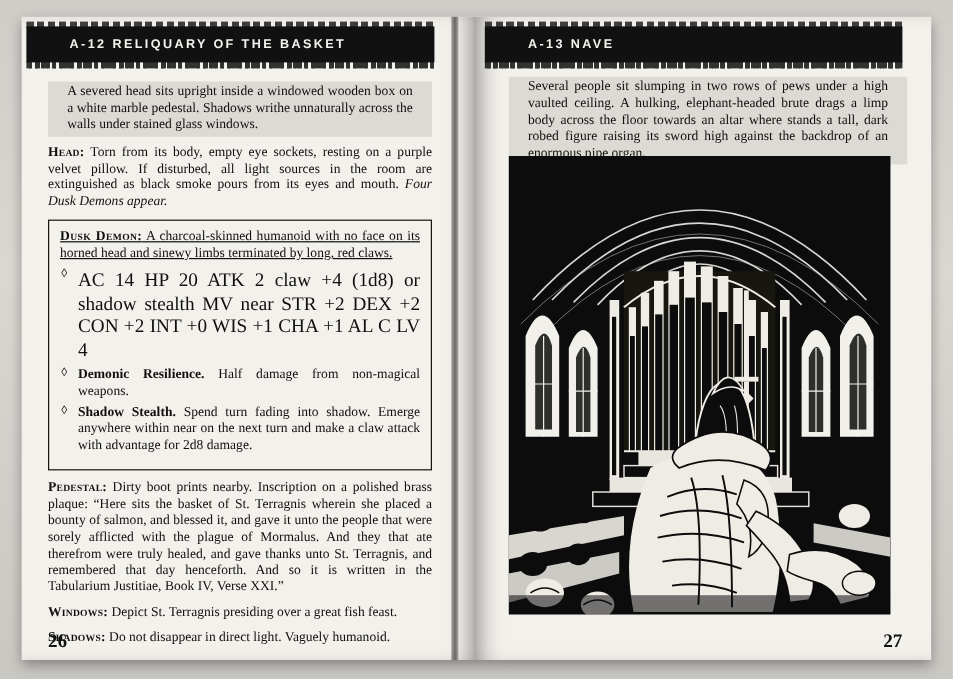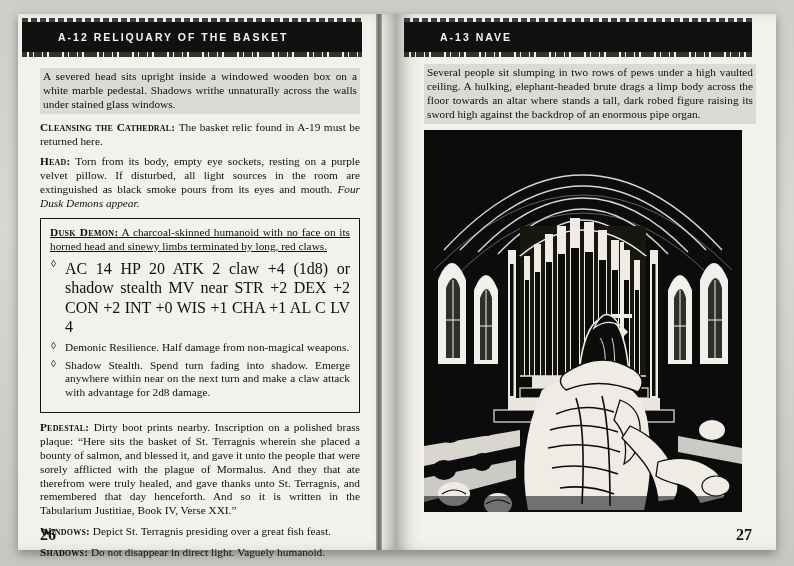--- a/index.html
+++ b/index.html
@@ -98,21 +98,21 @@
     font-size: 11.3px;
     line-height: 1.23;
     color: #100f0d;
     text-align: justify;
   }
   .col-left  { left: 40px;  top: 68px;  width: 320px; }
   .col-right { left: 424px; top: 64px;  width: 332px; }
 
   .intro {
     background: #dcdad4;
-    padding: 2px 3px;
+    padding: 2px 16px;
     margin-bottom: 7px;
   }
   p.entry { margin: 0 0 7px 0; }
   .lead {
     font-variant: small-caps;
     font-weight: bold;
     letter-spacing: 0.2px;
   }
   em { font-style: italic; }
 
@@ -135,21 +135,21 @@
     padding-left: 15px;
     margin-bottom: 4px;
     line-height: 1.22;
   }
   ul.bullets li .dia {
     position: absolute;
     left: 1px;
     top: -1px;
     font-size: 10px;
   }
-  .bname { font-weight: normal; }
+  .bname { font-weight: bold; }
   .statline { font-size: 16px; }
 
   
   .folio {
     position: absolute;
     bottom: 22px;
     font-family: "Liberation Serif", serif;
     font-weight: bold;
     font-size: 16px;
     color: #111;
@@ -187,23 +187,20 @@
     <span class="banner-text">A-12 RELIQUARY OF THE BASKET</span>
   </div>
   <div class="banner banner-right">
     <span class="banner-text">A-13 NAVE</span>
   </div>
 
   <div class="col col-left">
 
     <div class="intro">A severed head sits upright inside a windowed wooden box on a white marble pedestal. Shadows writhe unnaturally across the walls under stained glass windows.</div>
 
-    <p class="entry">
-      <span class="lead">Cleansing the Cathedral:</span><span> The basket relic found in A-19 must be returned here.</span>
-    </p>
 
     <p class="entry">
       <span class="lead">Head:</span><span> Torn from its body, empty eye sockets, resting on a purple velvet pillow. If disturbed, all light sources in the room are extinguished as black smoke pours from its eyes and mouth. </span><em>Four Dusk Demons appear.</em>
     </p>
 
     <div class="statbox">
       <p>
         <span class="title">Dusk Demon:</span><span> A charcoal-skinned humanoid with no face on its horned head and sinewy limbs terminated by long, red claws.</span>
       </p>
       <ul class="bullets">

